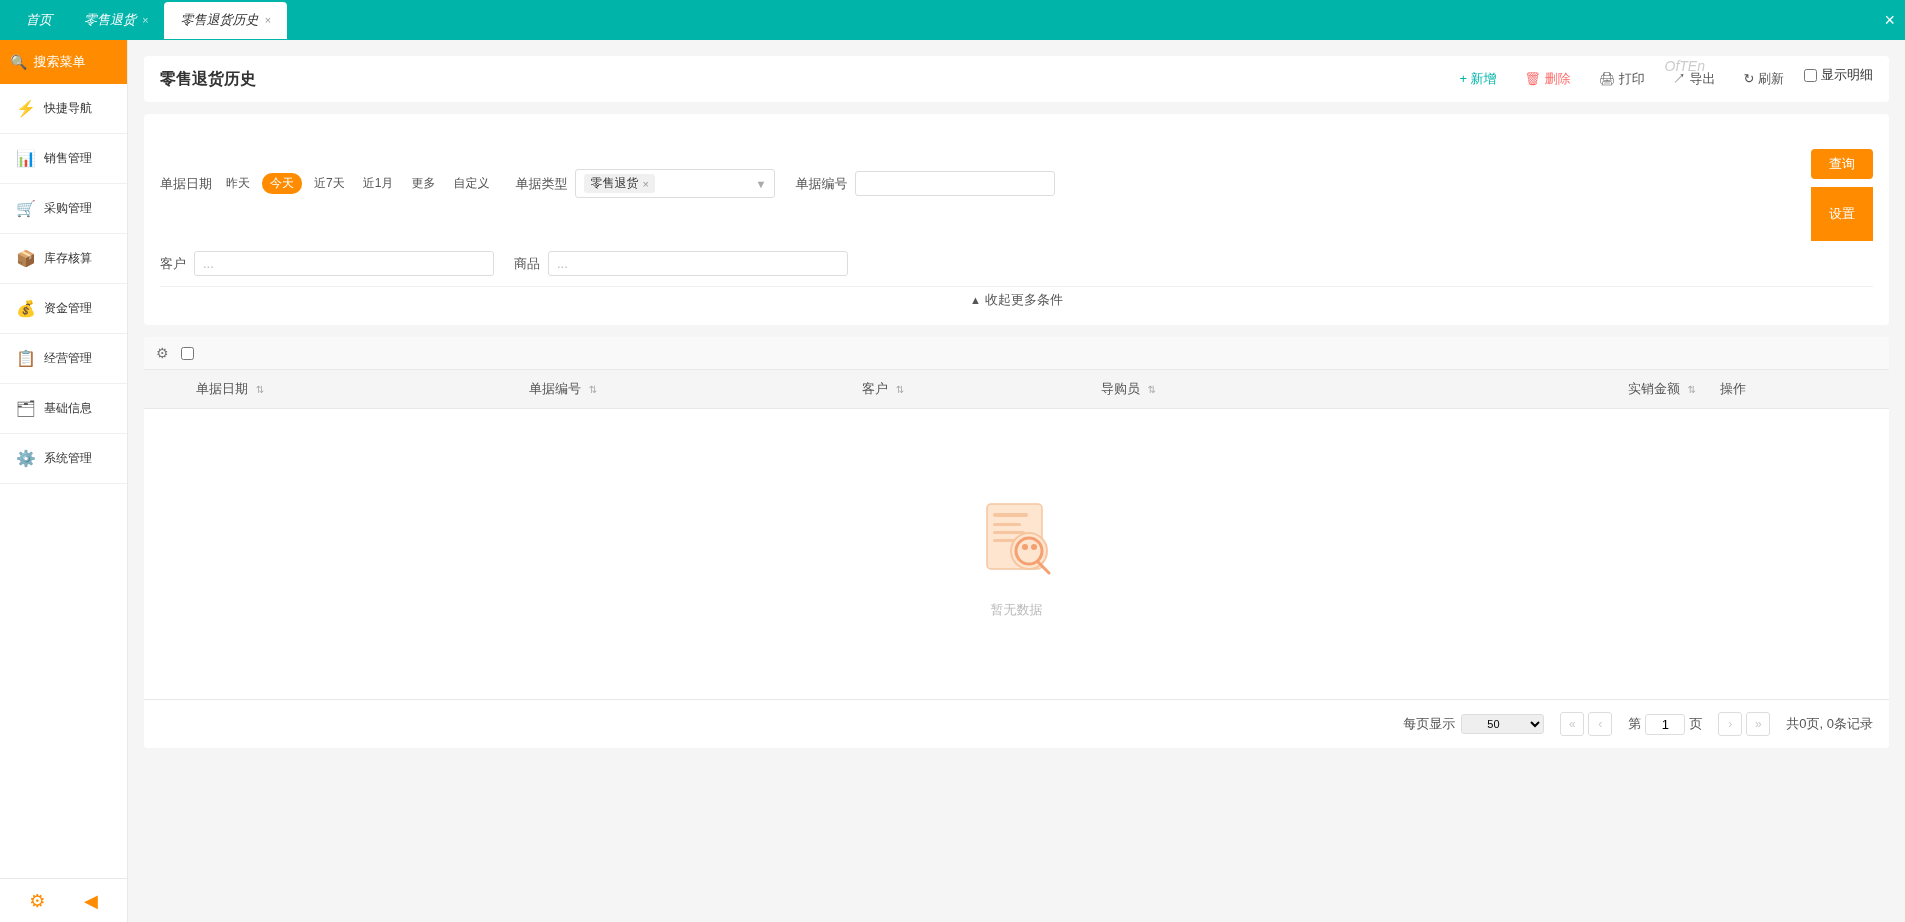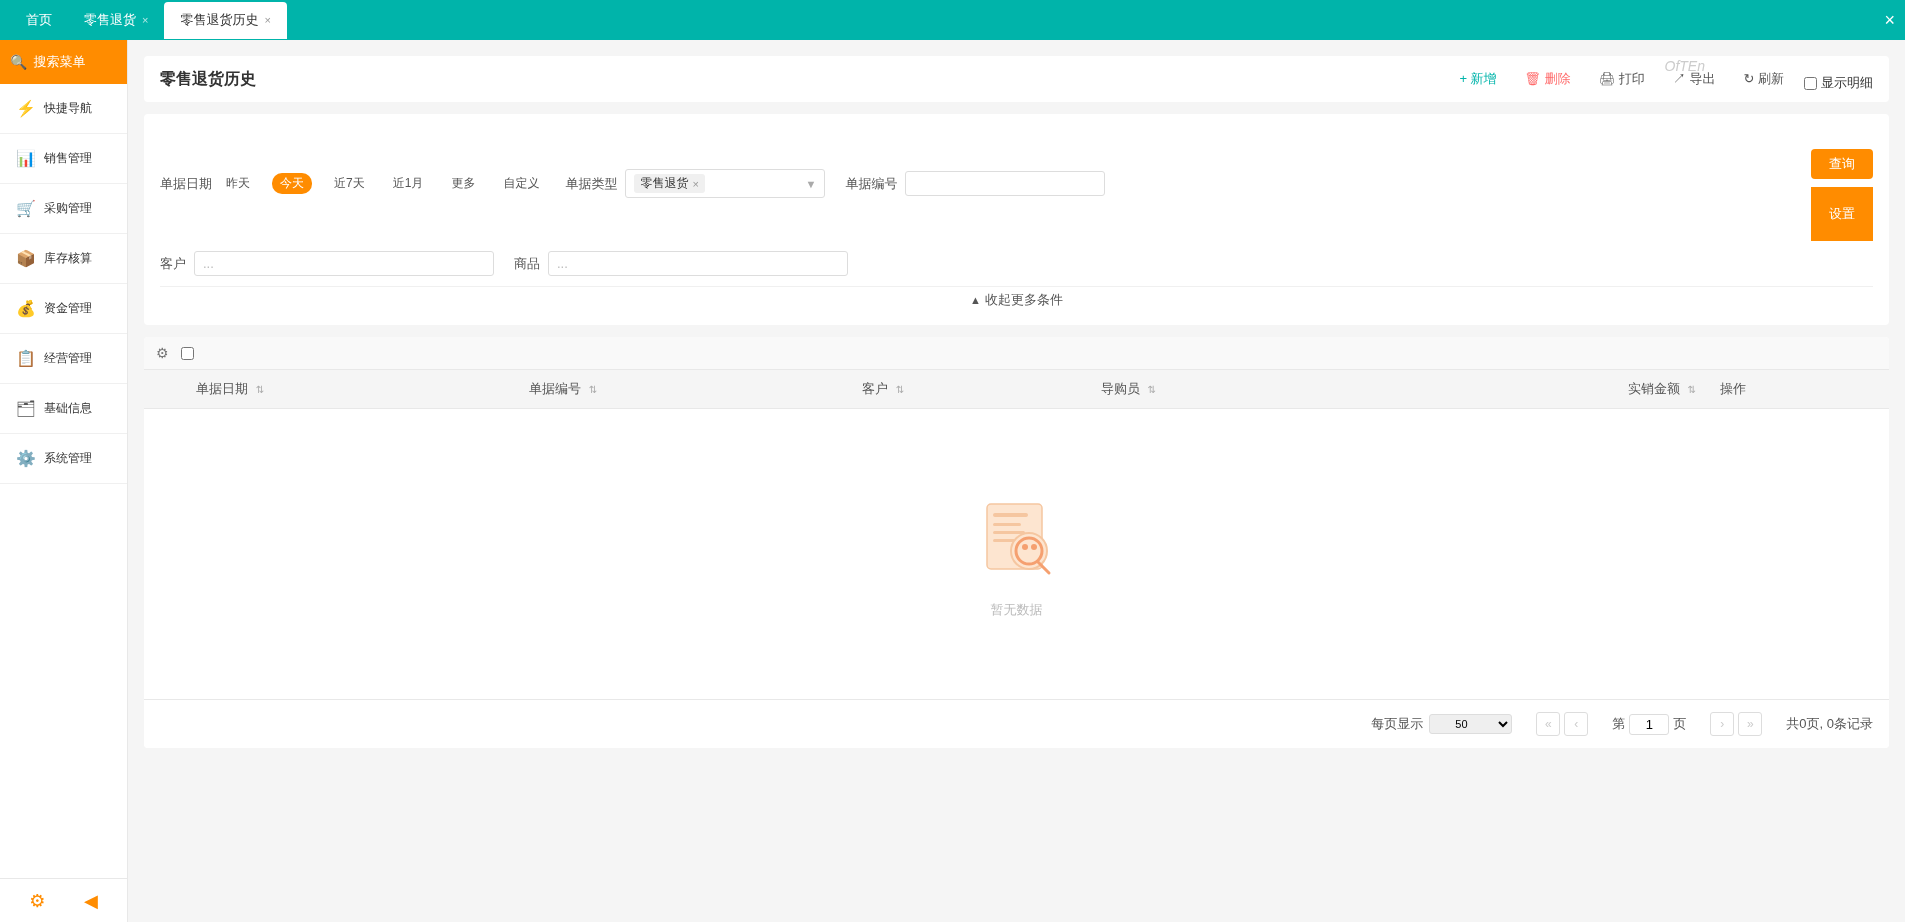--- a/index.html
+++ b/index.html
@@ -23,20 +23,21 @@
     }
     .top-bar .tab {
       height: 37px;
       display: flex;
       align-items: center;
       padding: 12px 16px;
       color: #fff;
       font-size: 13px;
       cursor: pointer;
       position: relative;
+      font-style: italic;
     }
     .top-bar .tab.home {
       background: transparent;
     }
     .top-bar .tab.active {
       background: #fff;
       color: #333;
       border-radius: 4px 4px 0 0;
     }
     .top-bar .tab .close-icon {
@@ -148,21 +149,21 @@
       padding: 10px 16px;
       border-radius: 4px;
     }
     .page-title {
       font-size: 16px;
       font-weight: bold;
       color: #333;
     }
     .page-actions {
       display: flex;
-      align-items: flex-end;
+      align-items: flex-start;
       gap: 12px;
     }
     .action-btn {
       display: flex;
       align-items: center;
       gap: 4px;
       cursor: pointer;
       color: #555;
       font-size: 13px;
       padding: 4px 8px;
@@ -201,21 +202,21 @@
       gap: 8px;
     }
     .filter-label {
       font-size: 13px;
       color: #555;
       white-space: nowrap;
     }
     .date-shortcuts {
       display: flex;
       align-items: flex-start;
-      gap: 16px;
+      gap: 6px;
     }
     .date-shortcut {
       font-size: 12px;
       color: #555;
       cursor: pointer;
       padding: 2px 6px;
       border-radius: 3px;
     }
     .date-shortcut.active {
       background: #ff8c00;
@@ -369,21 +370,21 @@
     }
 
     
     .pagination {
       display: flex;
       align-items: center;
       justify-content: flex-end;
       padding: 12px 16px;
       background: #fff;
       border-top: 1px solid #e8e8e8;
-      gap: 24px;
+      gap: 16px;
     }
     .pagination .per-page {
       display: flex;
       align-items: center;
       gap: 6px;
       font-size: 13px;
       color: #555;
     }
     .pagination .per-page select {
       border: 1px solid #ddd;

